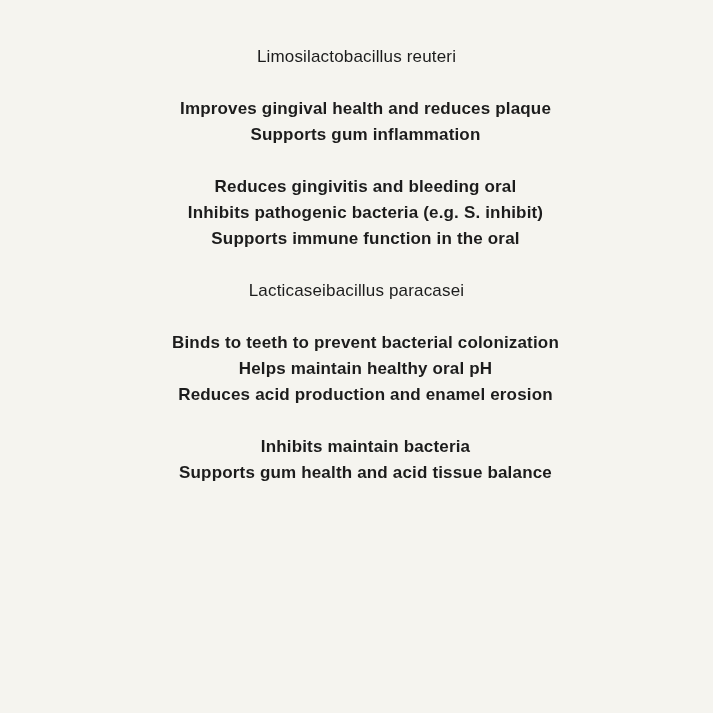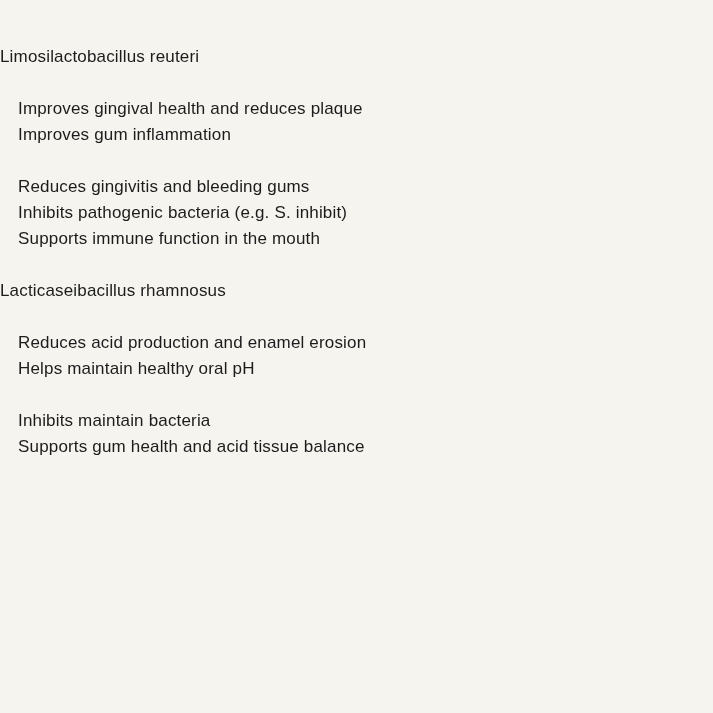--- a/index.html
+++ b/index.html
@@ -21,42 +21,42 @@
     box-sizing: border-box;
     background: #f5f4ef;
     padding-top: 44px;
     display: block;
   }
   .content {
     width: 100%;
     text-align: center;
   }
   .section {
-    text-align: left;
+    text-align: center;
   }
   .strain-name {
     font-size: 17px;
     line-height: 26px;
     font-weight: 400;
     letter-spacing: 0.01em;
     color: #1c1c1c;
     margin: 0;
     white-space: nowrap;
   }
   .benefit-list {
     list-style: none;
     margin: 0;
     padding: 0;
     
     margin-top: 26px;
   }
   .benefit {
     font-size: 17px;
     line-height: 26px;
-    font-weight: 400;
+    font-weight: 700;
     letter-spacing: 0.01em;
     color: #1c1c1c;
     margin: 0;
     white-space: nowrap;
     padding-left: 18px;
   }
   
   .section + .section {
     margin-top: 26px;
   }
@@ -64,37 +64,38 @@
 </head>
 <body>
 
 <div class="page">
   <div class="content">
 
     <div class="section">
       <p class="strain-name">Limosilactobacillus reuteri</p>
       <ul class="benefit-list">
         <li class="benefit">Improves gingival health and reduces plaque</li>
-        <li class="benefit">Improves gum inflammation</li>
+        <li class="benefit">Supports gum inflammation</li>
       </ul>
     </div>
 
     <div class="section">
       <ul class="benefit-list">
-        <li class="benefit">Reduces gingivitis and bleeding gums</li>
+        <li class="benefit">Reduces gingivitis and bleeding oral</li>
         <li class="benefit">Inhibits pathogenic bacteria (e.g. S. inhibit)</li>
-        <li class="benefit">Supports immune function in the mouth</li>
+        <li class="benefit">Supports immune function in the oral</li>
       </ul>
     </div>
 
     <div class="section">
-      <p class="strain-name">Lacticaseibacillus rhamnosus</p>
+      <p class="strain-name">Lacticaseibacillus paracasei</p>
       <ul class="benefit-list">
+        <li class="benefit">Binds to teeth to prevent bacterial colonization</li>
+        <li class="benefit">Helps maintain healthy oral pH</li>
         <li class="benefit">Reduces acid production and enamel erosion</li>
-        <li class="benefit">Helps maintain healthy oral pH</li>
       </ul>
     </div>
 
     <div class="section">
       <ul class="benefit-list">
         <li class="benefit">Inhibits maintain bacteria</li>
         <li class="benefit">Supports gum health and acid tissue balance</li>
       </ul>
     </div>
 

